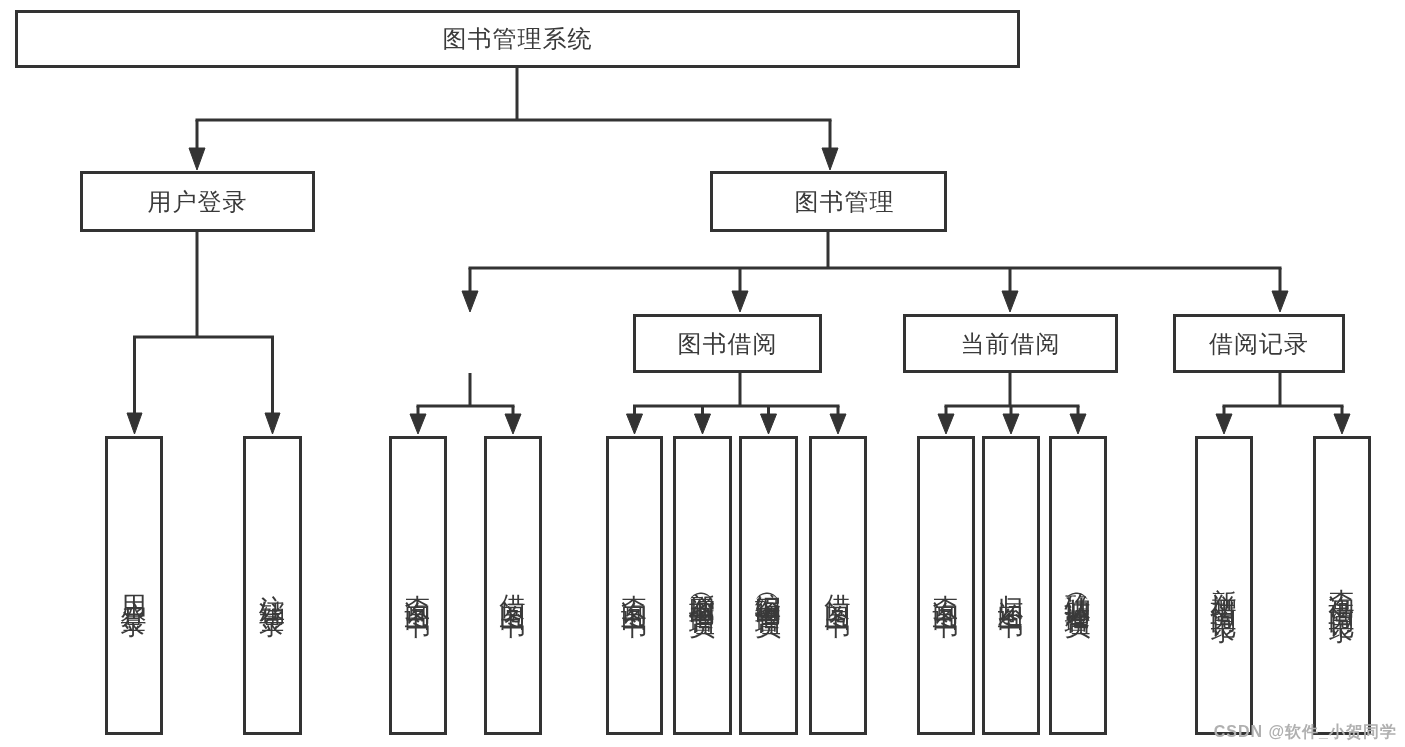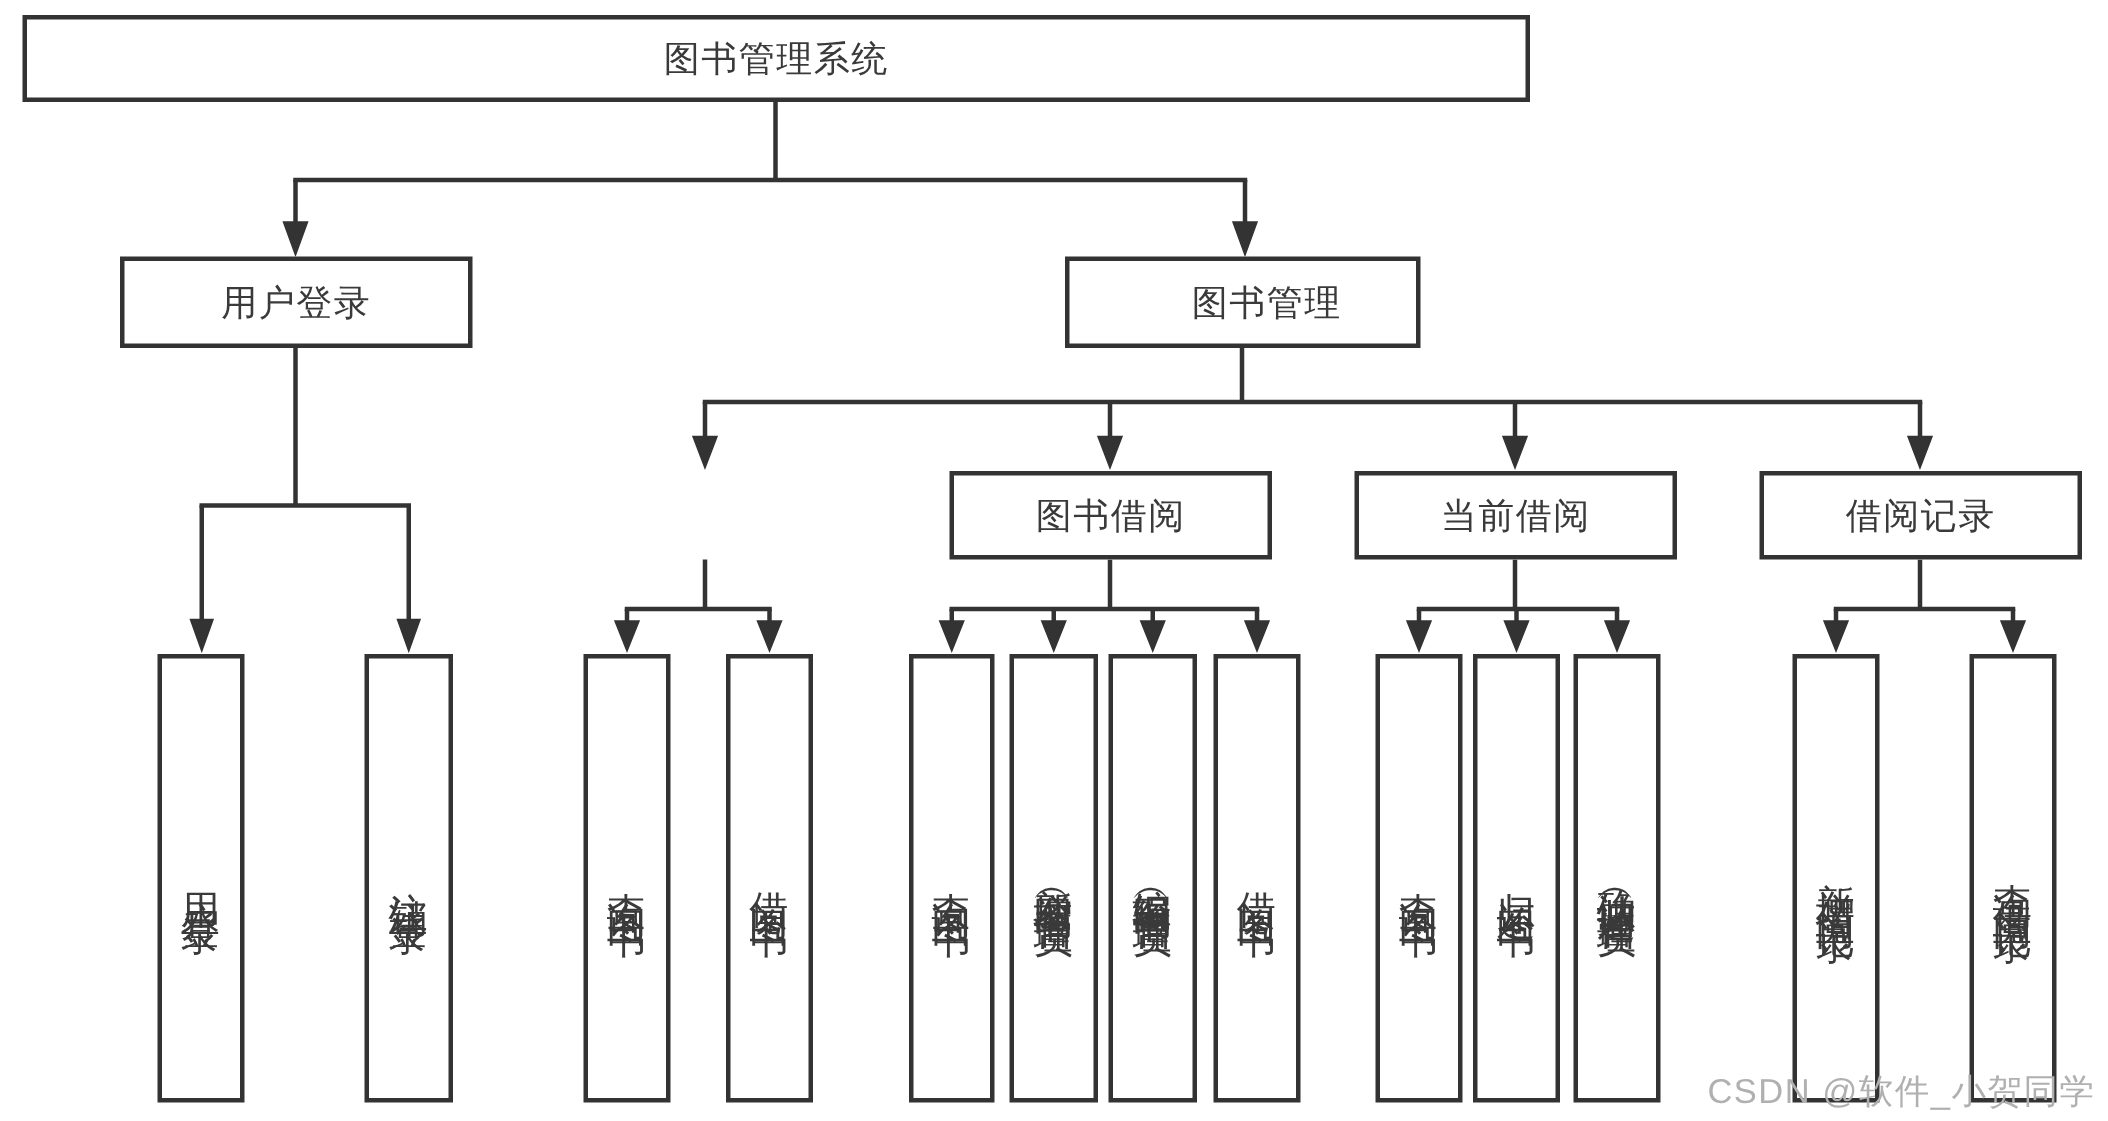--- a/index.html
+++ b/index.html
@@ -33,25 +33,26 @@
     writing-mode:vertical-rl;
     text-orientation:mixed;
     font-size:26px;
     letter-spacing:6px;
     line-height:1;
     white-space:nowrap;
   }
   .watermark{
     position:absolute;
     right:8px;bottom:4px;
-    font-size:23px;
+    font-size:16px;
     color:var(--wm);
     letter-spacing:1px;
     white-space:nowrap;
     z-index:5;
+    font-weight:bold;
   }
 </style>
 </head>
 <body>
 
 <div class="canvas">
 
   <svg class="connectors" width="1405" height="747" viewBox="0 0 1405 747" stroke="#333333" fill="#333333">
 
     <g>
@@ -132,27 +133,27 @@
     <span class="h-label">图书管理系统</span>
   </div>
 
   <div class="node" style="left:80px;top:171px;width:235px;height:61px;">
     <span class="h-label">用户登录</span>
   </div>
   <div class="node" style="left:710px;top:171px;width:237px;height:61px;padding-left:32px;">
     <span class="h-label">图书管理</span>
   </div>
 
-  <div class="node" style="left:633px;top:314px;width:215px;height:59px;">
+  <div class="node" style="left:633px;top:314px;width:189px;height:59px;">
     <span class="h-label">图书借阅</span>
   </div>
   <div class="node" style="left:903px;top:314px;width:215px;height:59px;">
     <span class="h-label">当前借阅</span>
   </div>
-  <div class="node" style="left:1173px;top:314px;width:215px;height:59px;font-family:Liberation Mono, monospace;">
+  <div class="node" style="left:1173px;top:314px;width:172px;height:59px;font-family:Liberation Mono, monospace;">
     <span class="h-label">借阅记录</span>
   </div>
 
   <div class="node" style="left:105px;top:436px;width:58px;height:299px;">
     <span class="v-label">用户登录</span>
   </div>
   <div class="node" style="left:243px;top:436px;width:59px;height:299px;">
     <span class="v-label">注销登录</span>
   </div>
 

